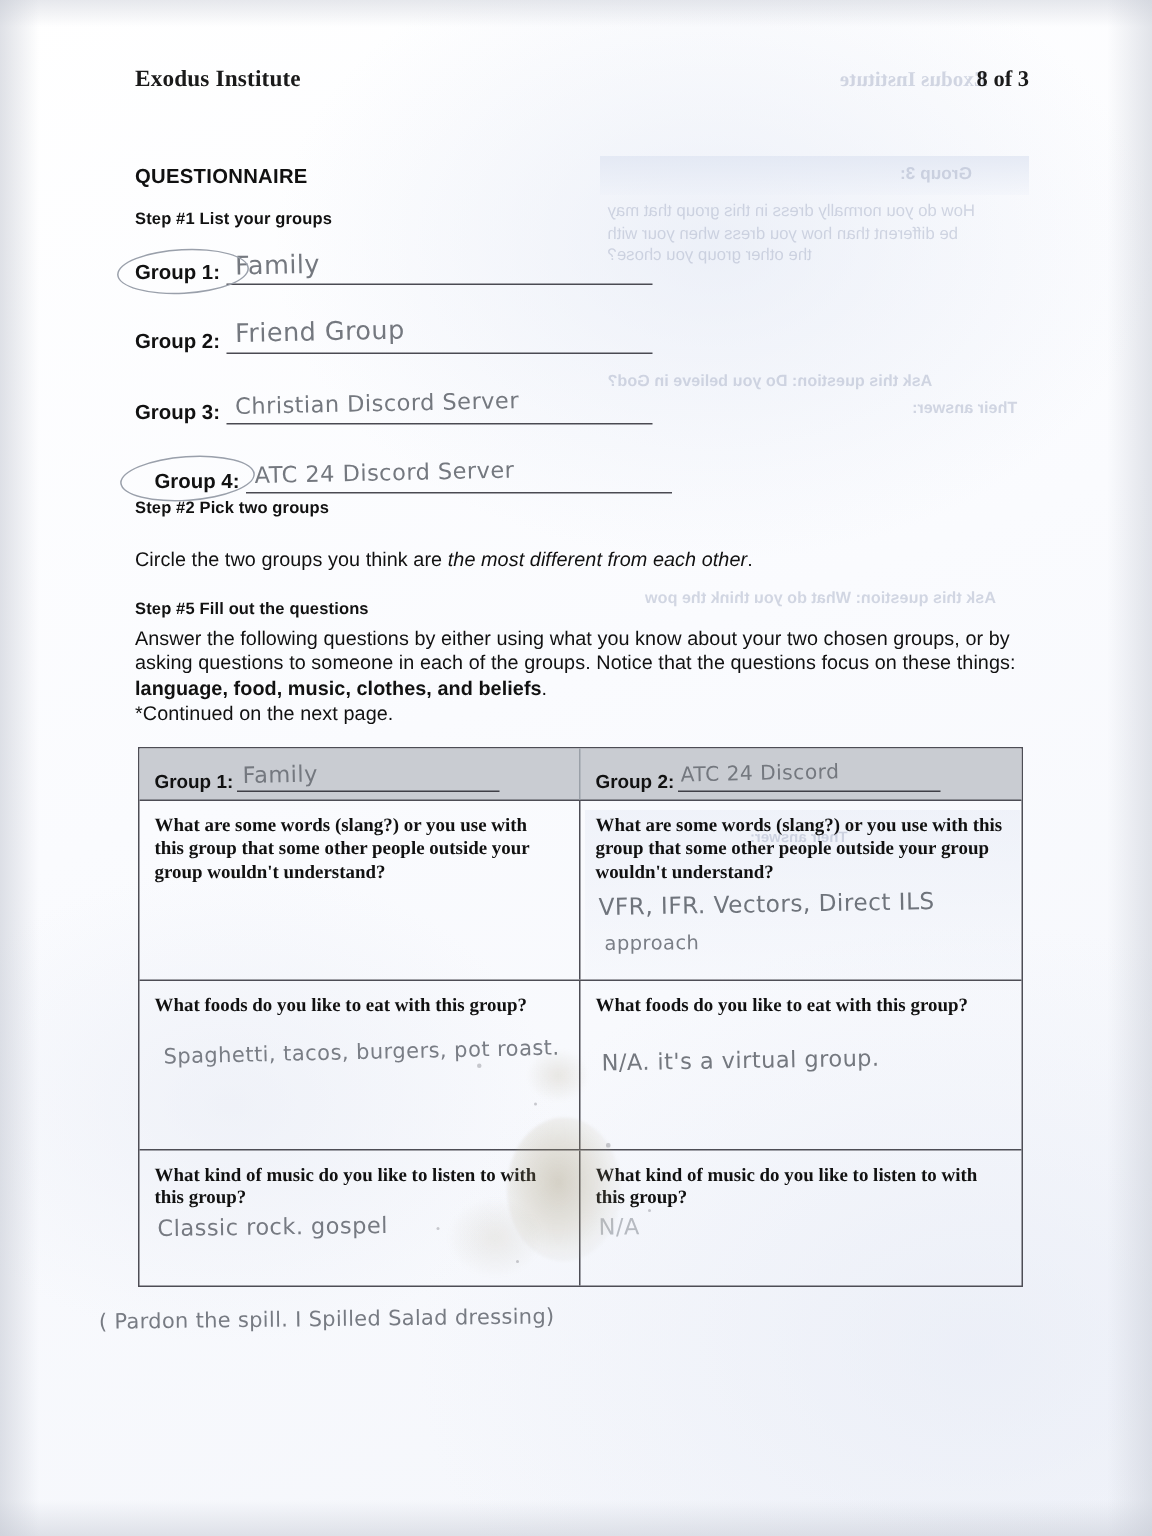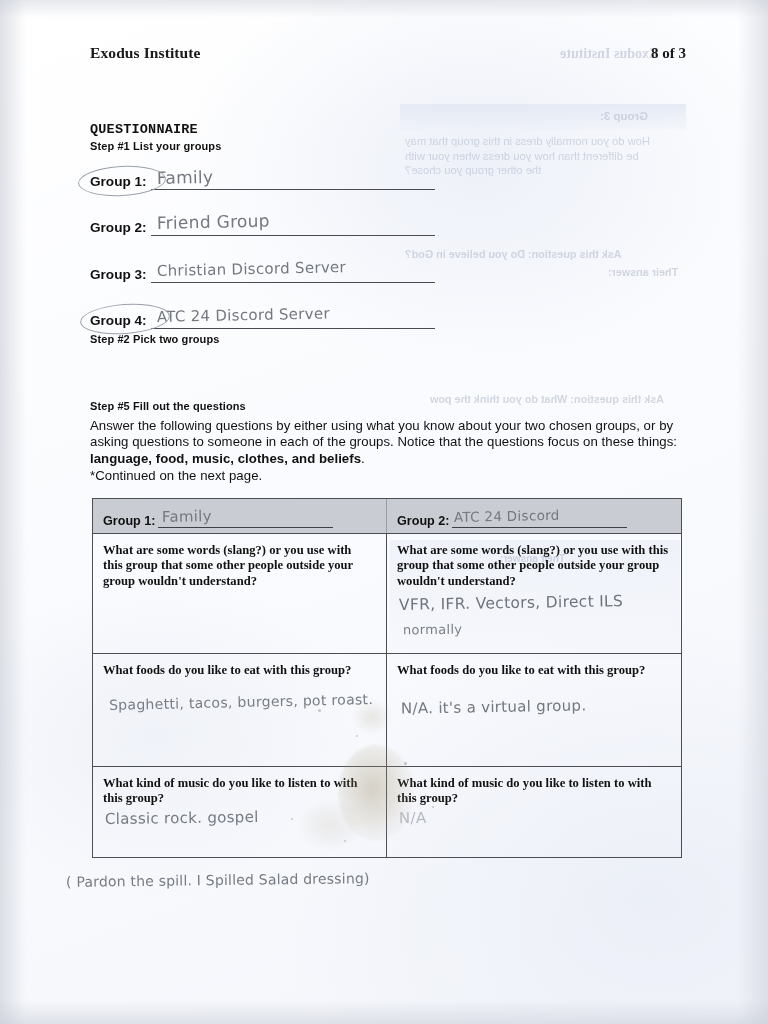--- a/index.html
+++ b/index.html
@@ -276,21 +276,21 @@
   <div class="ghost" style="left:608px; top:266px; font-size:10.8px; font-weight:700;">Their answer:</div>
   <div class="ghost" style="left:430px; top:393px; font-size:10.8px; font-weight:700;">Ask this question: What do you think the pow</div>
   <div class="ghost-band" style="left:390px; top:540px; width:290px; height:120px; opacity:0.5;"></div>
   <div class="ghost" style="left:500px; top:553px; font-size:10px; font-weight:700;">Their answer:</div>
 
   <div class="header">
     <div class="org-title">Exodus Institute</div>
     <div class="page-num">8 of 3</div>
   </div>
 
-  <div class="sec h-quest" style="top:122px;font-family:Liberation Mono, monospace;">QUESTIONNAIRE</div>
+  <div class="sec h-quest" style="top:110px;">QUESTIONNAIRE</div>
   <div class="sec h-step" style="top:140px;">Step #1 List your groups</div>
 
   <div class="group-row" style="top:172px;">
     <span class="group-label">Group 1:</span>
     <span class="group-line" style="width:284px;">
       <span class="hw hw-ink" style="font-size:17px;">Family</span>
     </span>
   </div>
   <div class="circle-sel" style="left:78px; top:166px; width:86px; height:28px; transform:rotate(-3deg);"></div>
 
@@ -301,29 +301,32 @@
     </span>
   </div>
 
   <div class="group-row" style="top:265px;">
     <span class="group-label">Group 3:</span>
     <span class="group-line" style="width:284px;">
       <span class="hw hw-ink" style="font-size:15px; bottom:2px;">Christian Discord Server</span>
     </span>
   </div>
 
-  <div class="group-row" style="top:311px;">
+  <div class="group-row" style="top:311px;margin-left:13px;">
     <span class="group-label">Group 4:</span>
     <span class="group-line" style="width:284px;">
       <span class="hw hw-ink" style="font-size:15px; bottom:2px;">ATC 24 Discord Server</span>
     </span>
   </div>
   <div class="circle-sel" style="left:80px; top:304px; width:88px; height:28px; transform:rotate(-4deg);"></div>
 
   <div class="sec h-step" style="top:333px;">Step #2 Pick two groups</div>
+  <div class="sec para" style="top:365px; width:500px;">
+    <span>Circle the two groups you think are </span><i>the most different from each other</i><span>.</span>
+  </div>
 
   <div class="sec h-step" style="top:400px;">Step #5 Fill out the questions</div>
   <div class="sec para" style="top:418px; width:592px;">
     <span>Answer the following questions by either using what you know about your two chosen groups, or by asking questions to someone in each of the groups. Notice that the questions focus on these things: </span><b>language, food, music, clothes, and beliefs</b><span>.</span>
   </div>
   <div class="sec para" style="top:468px;">*Continued on the next page.</div>
 
   <div class="tbl">
 
     <div class="tbl-head">
@@ -342,21 +345,21 @@
     </div>
 
     <div class="tbl-row" style="height:120px;">
       <div class="cell">
         <div class="q-text">What are some words (slang?) or you use with this group that some other people outside your group wouldn't understand?</div>
         <div class="ans" style="top:62px; font-size:14px; transform:rotate(-0.8deg);"></div>
       </div>
       <div class="cell">
         <div class="q-text">What are some words (slang?) or you use with this group that some other people outside your group wouldn't understand?</div>
         <div class="ans" style="top:60px; font-size:15.5px; transform:rotate(-1deg); color:#6f747c;">VFR, IFR. Vectors, Direct ILS</div>
-        <div class="ans" style="top:88px; left:16px; font-size:13px; transform:rotate(-0.5deg); color:#7a7e86;">normally</div>
+        <div class="ans" style="top:88px; left:16px; font-size:13px; transform:rotate(-0.5deg); color:#7a7e86;">approach</div>
       </div>
     </div>
 
     <div class="tbl-row" style="height:113px;">
       <div class="cell">
         <div class="q-text">What foods do you like to eat with this group?</div>
         <div class="ans" style="top:40px; left:16px; font-size:14px; transform:rotate(-1.3deg); color:#797d85;">Spaghetti, tacos, burgers, pot roast.</div>
       </div>
       <div class="cell">
         <div class="q-text">What foods do you like to eat with this group?</div>

